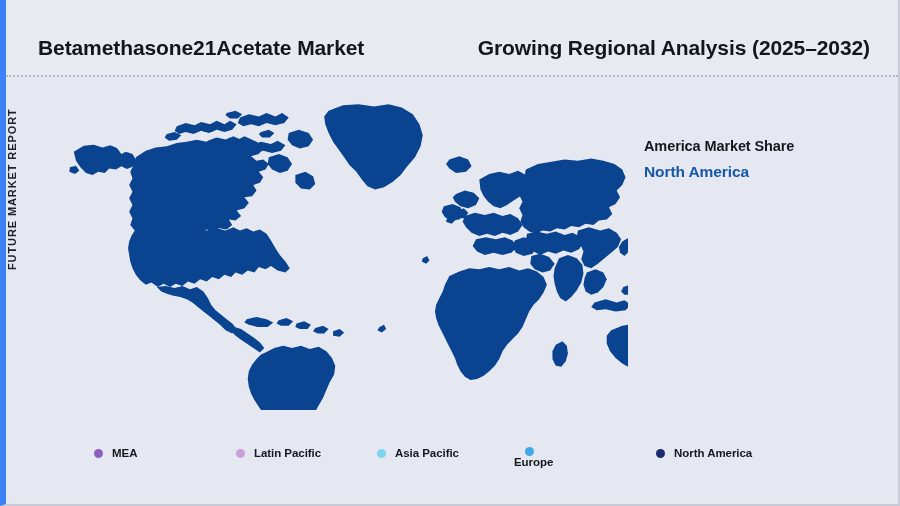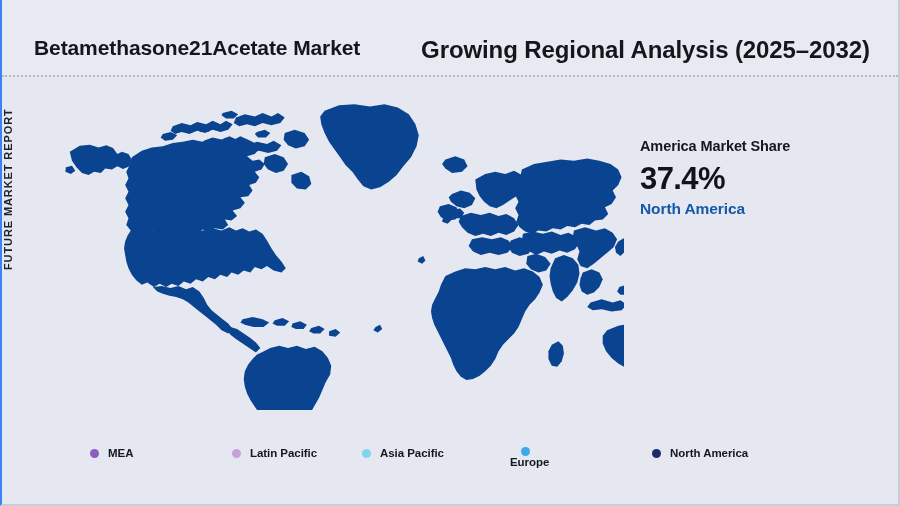--- a/index.html
+++ b/index.html
@@ -9,21 +9,21 @@
   }
   body {
     font-family: "Liberation Sans", sans-serif;
   }
   #infographic {
     position: relative;
     width: 900px;
     height: 506px;
     background: #e5e8f0;
     box-sizing: border-box;
-    border-left: 2px solid #3b82f6;
+    border-left: 6px solid #3b82f6;
     border-right: 2px solid #c9ccd6;
     border-bottom: 2px solid #c9ccd6;
     overflow: hidden;
   }
 
   
   #header {
     position: absolute;
     left: 0;
     top: 0;
@@ -47,21 +47,21 @@
     font-size: 21px;
     font-weight: bold;
     color: #14161c;
     letter-spacing: -0.1px;
     white-space: nowrap;
   }
   #title-right {
     position: absolute;
     right: 28px;
     top: 36px;
-    font-size: 24px;
+    font-size: 21px;
     font-weight: bold;
     color: #14161c;
     letter-spacing: -0.1px;
     white-space: nowrap;
   }
 
   
   #brand-vertical {
     position: absolute;
     left: 0px;
@@ -285,42 +285,41 @@
         <path d="M562,424 L570,420 L574,428 L566,434 L558,430 Z"></path>
         <path d="M408,562 L416,558 L420,566 L412,572 L404,568 Z"></path>
       </g>
     </svg>
   </div>
 
   <div id="stats">
 
     <div class="stat-block">
       <div class="stat-label">America Market Share</div>
-      <div class="stat-value">37.4%</div>
       <div class="stat-region">North America</div>
     </div>
 
     <div class="stat-block">
     </div>
 
   </div>
 
   <div id="legend">
 
     <div class="legend-item" style="left: 0px;">
       <span class="legend-dot" style="background: rgb(139, 95, 191);"></span>
       <span class="legend-text">MEA</span>
     </div>
 
     <div class="legend-item" style="left: 142px;">
       <span class="legend-dot" style="background: rgb(201, 160, 220);"></span>
       <span class="legend-text">Latin Pacific</span>
     </div>
 
-    <div class="legend-item" style="left: 272px;">
+    <div class="legend-item" style="left: 283px;">
       <span class="legend-dot" style="background: rgb(127, 212, 238);"></span>
       <span class="legend-text">Asia Pacific</span>
     </div>
 
     <div class="legend-item" style="left: 420px; flex-direction: column;">
       <span class="legend-dot" style="background: rgb(63, 168, 232);"></span>
       <span class="legend-text">Europe</span>
     </div>
 
     <div class="legend-item" style="left: 562px;">

